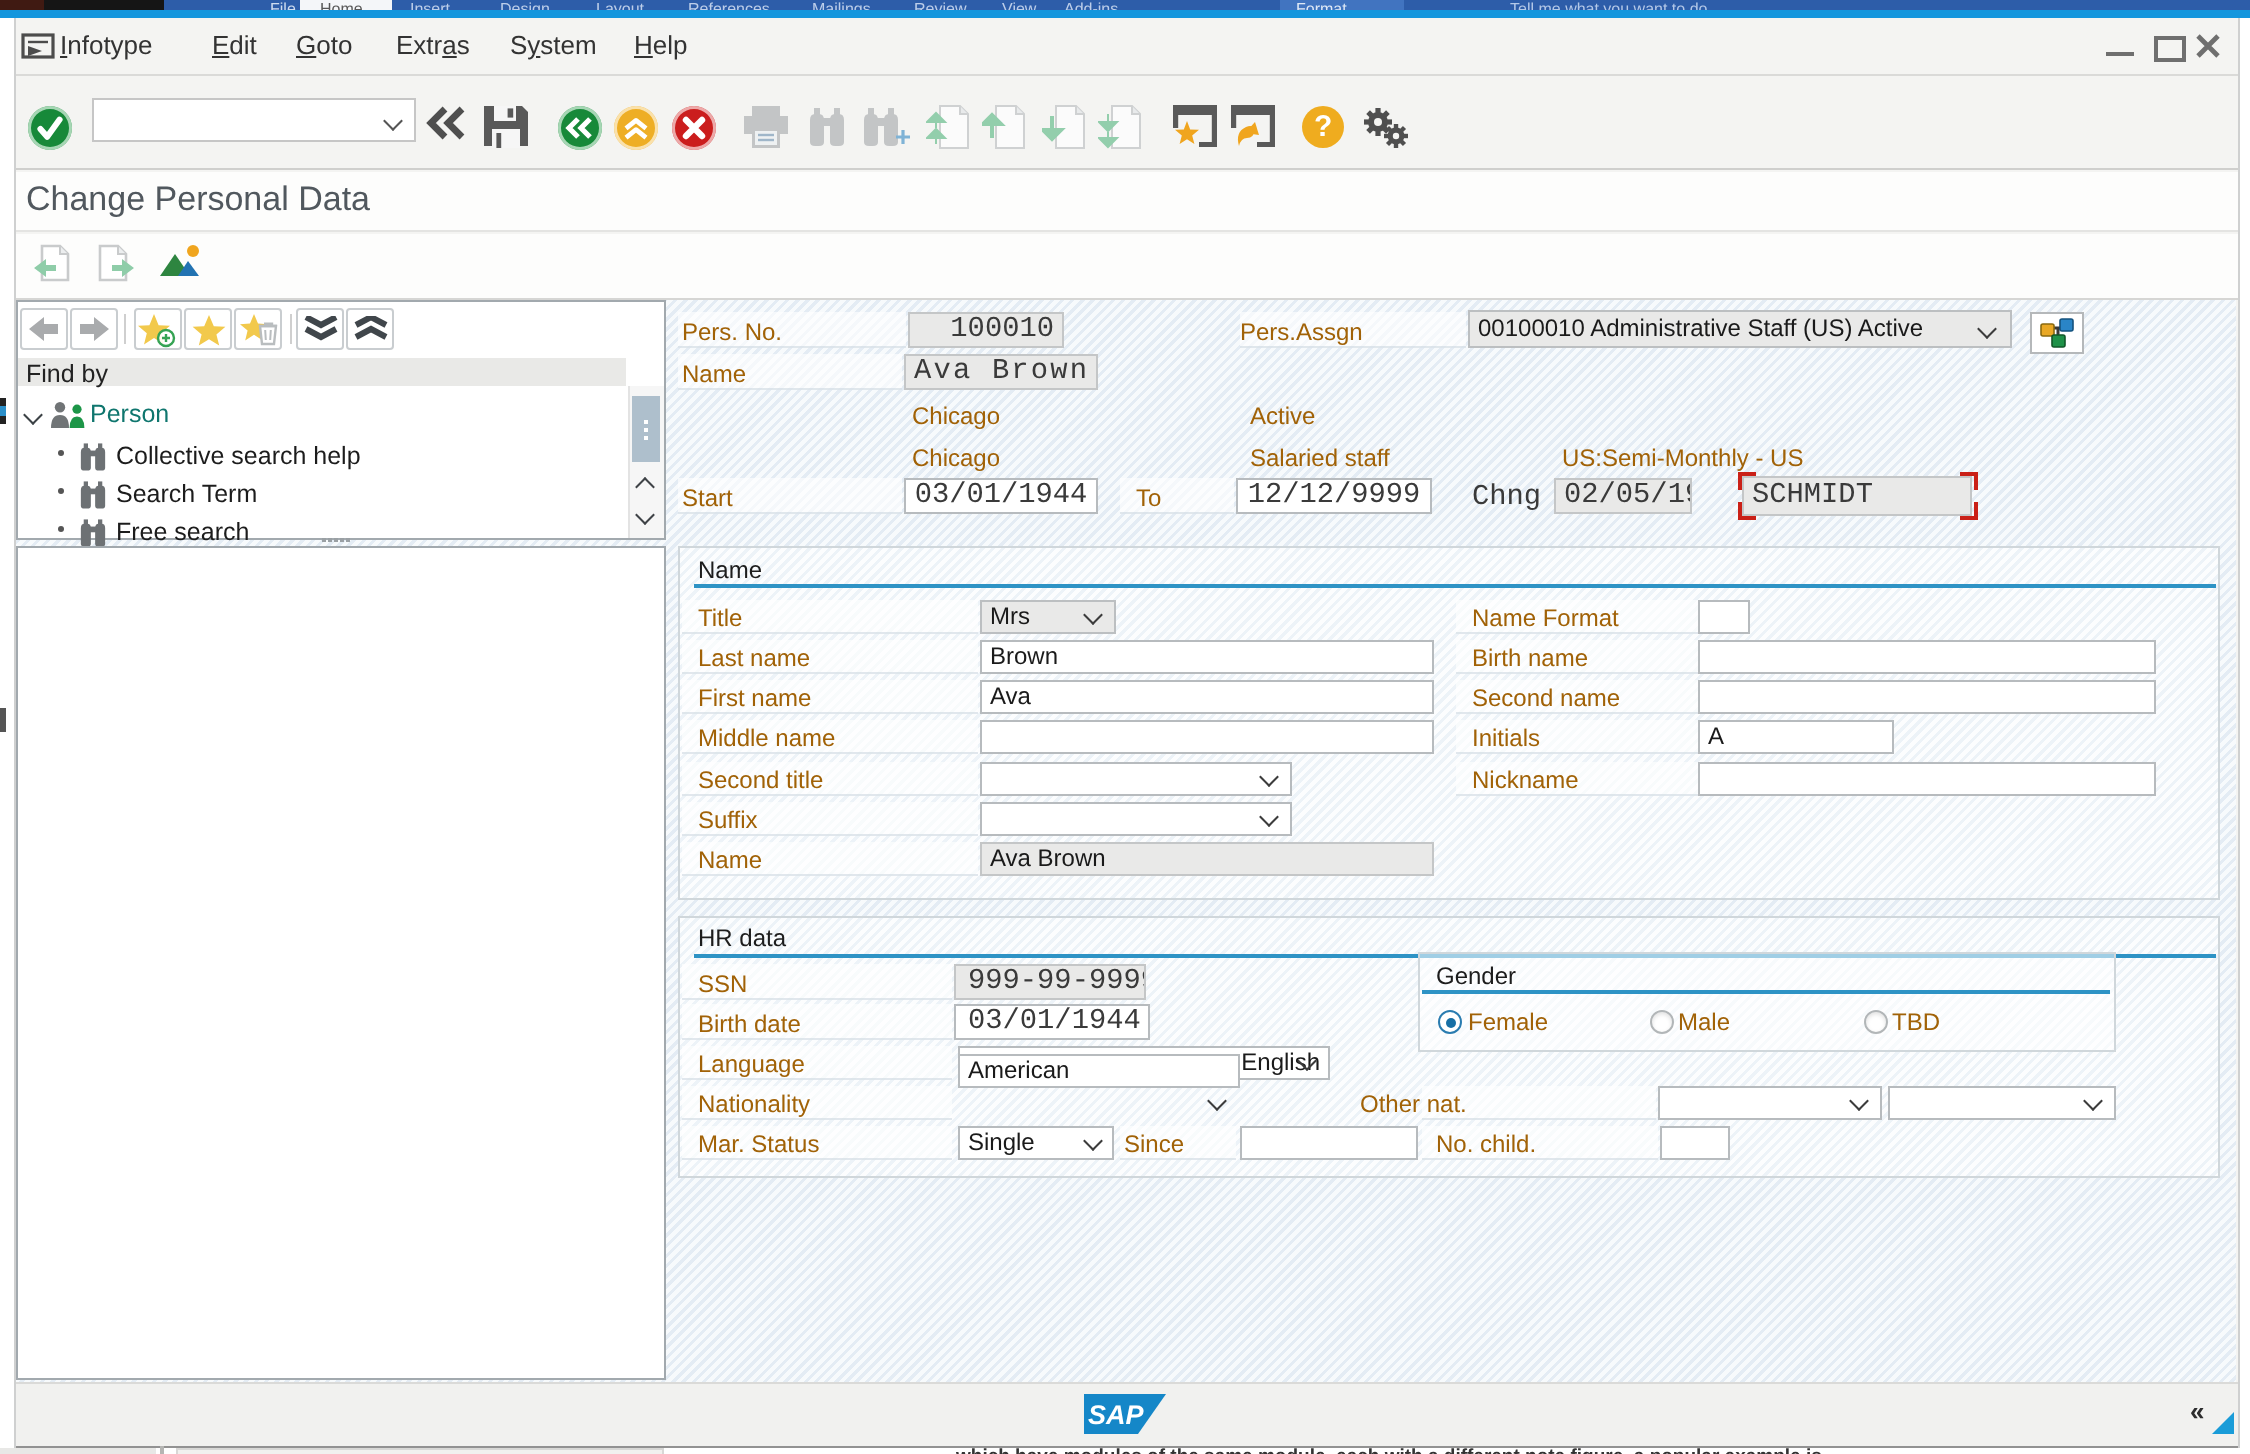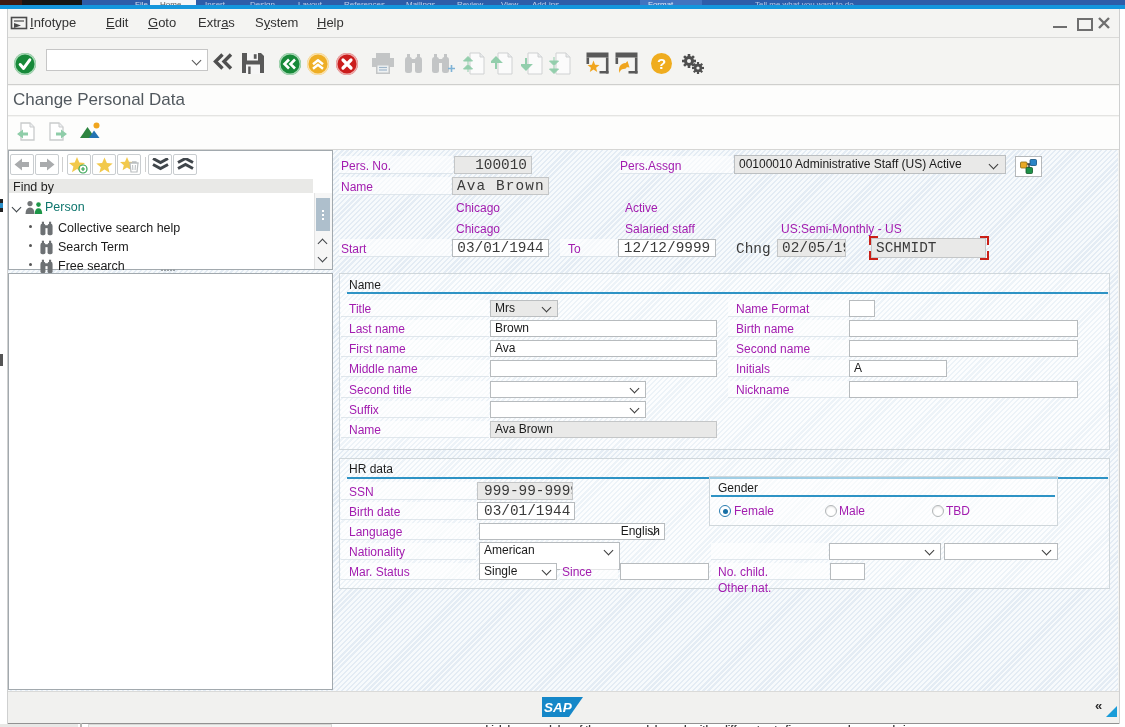--- a/index.html
+++ b/index.html
@@ -1,19 +1,19 @@
 <!DOCTYPE html>
 <html><head>
 <meta charset="utf-8">
 <style>
 html,body{margin:0;padding:0;}
 body{width:1125px;height:727px;position:relative;overflow:hidden;background:#fff;
   font-family:"Liberation Sans",sans-serif;}
 .abs{position:absolute;}
-.lab{position:absolute;font-size:12px;color:#a21caf;white-space:nowrap;line-height:17px;}
+.lab{position:absolute;font-size:12px;color:#a16207;white-space:nowrap;line-height:17px;}
 .fld{position:absolute;background:#fff;border:1px solid #b7bbbe;box-sizing:border-box;
   font-size:12px;color:#1a1a1a;line-height:15px;padding:0 4px;white-space:nowrap;overflow:hidden;}
 .dfld{background:#e9e9e8;border:1px solid #c4c6c7;}
 .mono{font-family:"Liberation Mono",monospace;font-size:14.4px;color:#3a3a3a;}
 .band{position:absolute;background:rgba(255,255,255,.62);border-bottom:1px solid rgba(190,205,216,.45);box-sizing:border-box;}
 .chev{position:absolute;width:6px;height:6px;border-right:1.6px solid #3c3c3c;border-bottom:1.6px solid #3c3c3c;transform:rotate(45deg);}
 .hatch{background:repeating-linear-gradient(135deg,#f7fafc 0px,#f7fafc 2px,#e4ecf4 2px,#e4ecf4 3.6px);}
 .hatch2{background:repeating-linear-gradient(135deg,#fcfdfe 0px,#fcfdfe 2px,#edf3f8 2px,#edf3f8 3.6px);}
 .gbox{position:absolute;border:1px solid #d0d7db;box-sizing:border-box;}
 .ghead{position:absolute;font-size:12px;color:#1d1d1d;}
@@ -398,42 +398,42 @@
   <div class="fld dfld mono" style="left:477px;top:482px;width:96px;height:18px;line-height:16px;padding-left:6px;">999-99-9999</div>
   <div class="band" style="left:341px;top:502px;width:135px;height:18px;"></div>
   <div class="lab" style="left:349px;top:504px;">Birth date</div>
   <div class="fld mono" style="left:477px;top:502px;width:98px;height:18px;line-height:16px;padding-left:6px;">03/01/1944</div>
   <div class="band" style="left:341px;top:523px;width:135px;height:17px;"></div>
   <div class="lab" style="left:349px;top:524px;">Language</div>
   <div class="fld" style="left:479px;top:523px;width:186px;height:17px;text-align:right;">English</div>
   <div class="chev" style="left:650px;top:527px;"></div>
   <div class="band" style="left:341px;top:543px;width:135px;height:17px;"></div>
   <div class="lab" style="left:349px;top:544px;">Nationality</div>
-  <div class="fld" style="left:479px;top:542px;width:141px;height:28px;">American</div>
+  <div class="fld" style="left:479px;top:527px;width:141px;height:17px;">American</div>
   <div class="chev" style="left:605px;top:547px;"></div>
   <div class="band" style="left:341px;top:563px;width:135px;height:17px;"></div>
   <div class="lab" style="left:349px;top:564px;">Mar. Status</div>
   <div class="fld" style="left:479px;top:563px;width:78px;height:17px;">Single</div>
   <div class="chev" style="left:543px;top:567px;"></div>
   <div class="band" style="left:560px;top:563px;width:58px;height:17px;"></div>
   <div class="lab" style="left:562px;top:564px;">Since</div>
   <div class="fld" style="left:620px;top:563px;width:89px;height:17px;"></div>
 
   <div class="gbox" style="left:709px;top:476px;width:349px;height:50px;background:rgba(255,255,255,.55);"></div>
   <div class="ghead" style="left:718px;top:481px;">Gender</div>
   <div class="gline" style="left:711px;top:495px;width:344px;"></div>
   <div class="abs" style="left:719px;top:505px;width:12px;height:12px;border-radius:50%;background:#fff;border:1.5px solid #2a7cb0;box-sizing:border-box;"></div>
   <div class="abs" style="left:722.5px;top:508.5px;width:5px;height:5px;border-radius:50%;background:#176fa5;"></div>
   <div class="lab" style="left:734px;top:503px;">Female</div>
   <div class="abs" style="left:825px;top:505px;width:12px;height:12px;border-radius:50%;background:#fff;border:1px solid #b2b6b8;box-sizing:border-box;box-shadow:inset 0 1px 2px rgba(0,0,0,.12);"></div>
   <div class="lab" style="left:839px;top:503px;">Male</div>
   <div class="abs" style="left:932px;top:505px;width:12px;height:12px;border-radius:50%;background:#fff;border:1px solid #b2b6b8;box-sizing:border-box;box-shadow:inset 0 1px 2px rgba(0,0,0,.12);"></div>
   <div class="lab" style="left:946px;top:503px;">TBD</div>
   <div class="band" style="left:711px;top:543px;width:117px;height:17px;"></div>
-  <div class="lab" style="left:718px;top:544px;margin-top:36px;">Other nat.</div>
+  <div class="lab" style="left:680px;top:544px;">Other nat.</div>
   <div class="fld" style="left:829px;top:543px;width:112px;height:17px;"></div>
   <div class="chev" style="left:926px;top:547px;"></div>
   <div class="fld" style="left:944px;top:543px;width:114px;height:17px;"></div>
   <div class="chev" style="left:1043px;top:547px;"></div>
   <div class="band" style="left:711px;top:563px;width:118px;height:17px;"></div>
   <div class="lab" style="left:718px;top:564px;">No. child.</div>
   <div class="fld" style="left:830px;top:563px;width:35px;height:17px;"></div>
 </div>
 
 <div class="abs" style="left:8px;top:691px;width:1111px;height:33px;background:#f1f1ef;border-top:1px solid #dadad8;border-bottom:1px solid #929292;box-sizing:border-box;"></div>

